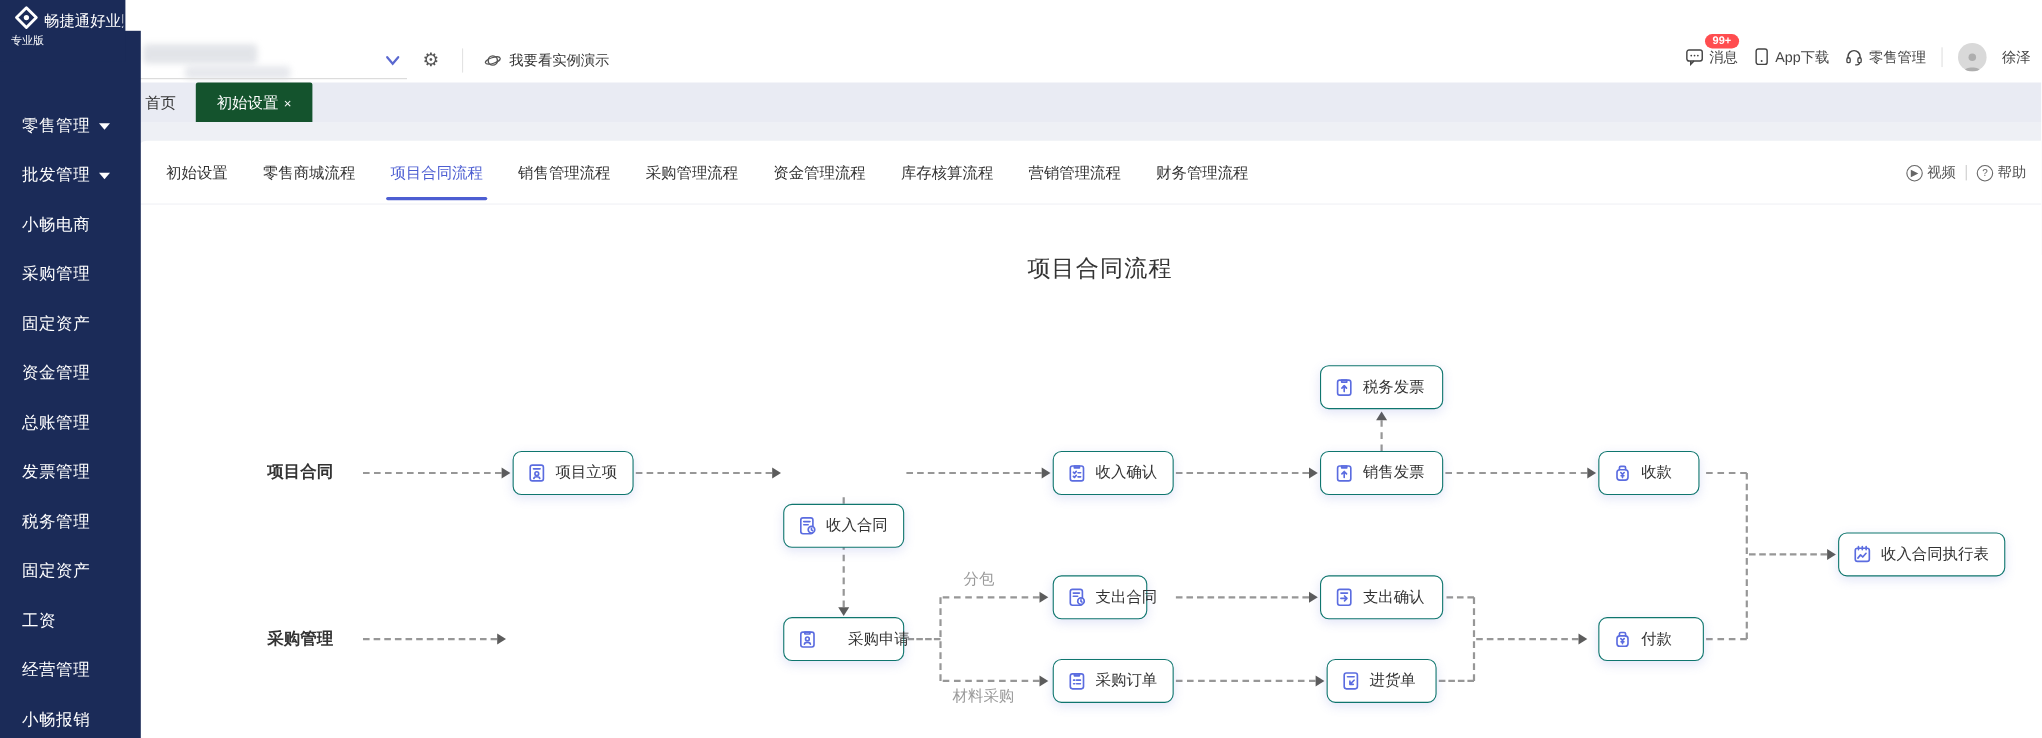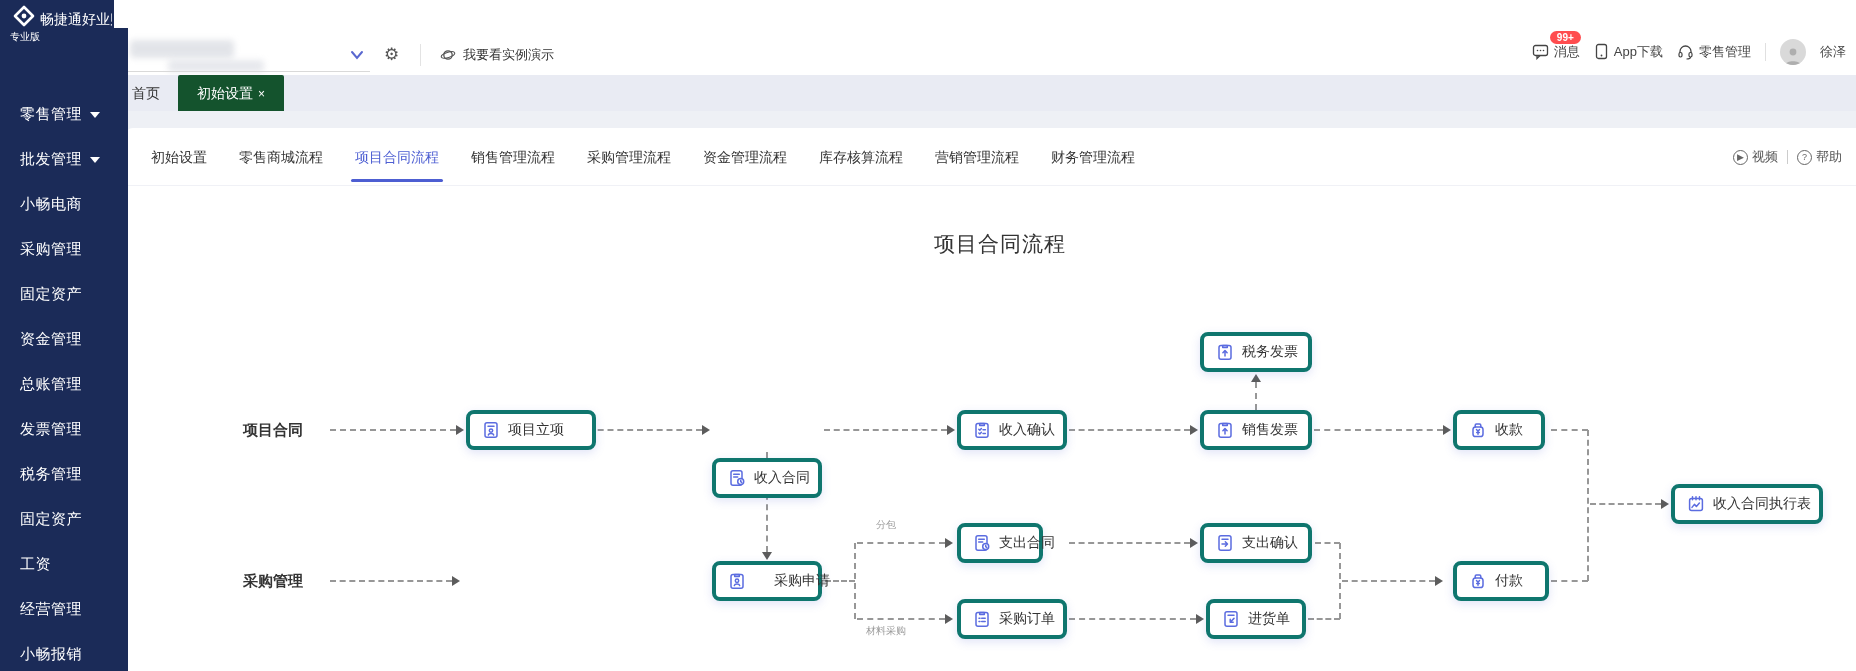--- a/index.html
+++ b/index.html
@@ -48,28 +48,28 @@
   .ptab.active::after { content:""; position:absolute; left:-4px; right:-4px; bottom:4px; height:3px; background:#4d5ed2; border-radius:2px; }
   .ptab-right { position:absolute; right:14px; top:0; height:58px; display:flex; align-items:center; gap:9px; font-size:13px; color:#555; }
   .mini-circle { width:15px; height:15px; border:1px solid #666; border-radius:50%; display:inline-flex; align-items:center; justify-content:center; font-size:9px; color:#666; }
   .pt-div { width:1px; height:14px; background:#ccc; }
   .pt-item { display:flex; align-items:center; gap:4px; cursor:pointer; }
 
   
   .flow { position:absolute; left:0; top:0; width:1856px; height:671px; z-index:3; pointer-events:none; }
   .flow-title { position:absolute; left:880px; top:230px; width:240px; text-align:center; font-size:21px; font-weight:500; color:#333; letter-spacing:1px; }
   .lane-label { position:absolute; font-size:15px; font-weight:bold; color:#333; height:22px; line-height:22px; }
-  .node { position:absolute; height:40px; background:#fff; border:4px solid #0f766e; border-radius:8px; box-shadow:0 3px 10px rgba(90,104,208,.18); display:flex; align-items:center; gap:8px; padding:0 12px; font-size:14px; color:#333; pointer-events:auto; cursor:pointer; white-space:nowrap; }
+  .node { position:absolute; height:40px; background:#fff; border:1px solid #0f766e; border-radius:8px; box-shadow:0 3px 10px rgba(90,104,208,.18); display:flex; align-items:center; gap:8px; padding:0 12px; font-size:14px; color:#333; pointer-events:auto; cursor:pointer; white-space:nowrap; }
   .node svg { flex:0 0 auto; }
   .hl { position:absolute; height:0; border-top:2px dashed #979797; }
   .vl { position:absolute; width:0; border-left:2px dashed #979797; }
   .ar { position:absolute; width:0; height:0; border-left:8px solid #5c5c5c; border-top:5px solid transparent; border-bottom:5px solid transparent; }
   .au { position:absolute; width:0; height:0; border-bottom:8px solid #5c5c5c; border-left:5px solid transparent; border-right:5px solid transparent; }
   .ad { position:absolute; width:0; height:0; border-top:8px solid #5c5c5c; border-left:5px solid transparent; border-right:5px solid transparent; }
-  .edge-label { position:absolute; font-size:10px; color:#9a9a9a; }
+  .edge-label { position:absolute; font-size:14px; color:#9a9a9a; }
   .nicon { stroke:#5b6ce0; stroke-width:1.5; fill:none; stroke-linecap:round; stroke-linejoin:round; }
 </style>
 </head>
 <body>
 
 <div class="app">
 
   <div class="topbar">
     <div class="company-blur1"></div>
     <div class="company-blur2"></div>
@@ -250,21 +250,21 @@
       <i class="ad" style="left:762px;top:552px;"></i>
     <div class="vl" style="left:1255px;top:382px;height:28px;"></div>
       <i class="au" style="left:1251px;top:374px;"></i>
     <div class="vl" style="left:854px;top:543px;height:76px;"></div>
     <div class="vl" style="left:1339px;top:543px;height:76px;"></div>
     <div class="vl" style="left:1587px;top:430px;height:151px;"></div>
 
     <div class="edge-label" style="left:876px;top:518px;">分包</div>
     <div class="edge-label" style="left:866px;top:624px;">材料采购</div>
 
-    <div class="node" style="left:466px;top:410px;width:130px;">
+    <div class="node" style="left:466px;top:410px;width:110px;">
       <svg class="nicon" width="18" height="18" viewBox="0 0 18 18">
           <rect x="3" y="1.8" width="12" height="14.4" rx="2"></rect>
           <path d="M6 5.2h6"></path>
           <circle cx="9" cy="9.6" r="1.7"></circle>
           <path d="M6.3 14c.4-2.1 5-2.1 5.4 0"></path>
         </svg>
       <span>项目立项</span>
     </div>
     <div class="node" style="left:712px;top:410px;width:110px;margin-top:48px;">
       <svg class="nicon" width="18" height="18" viewBox="0 0 18 18">

